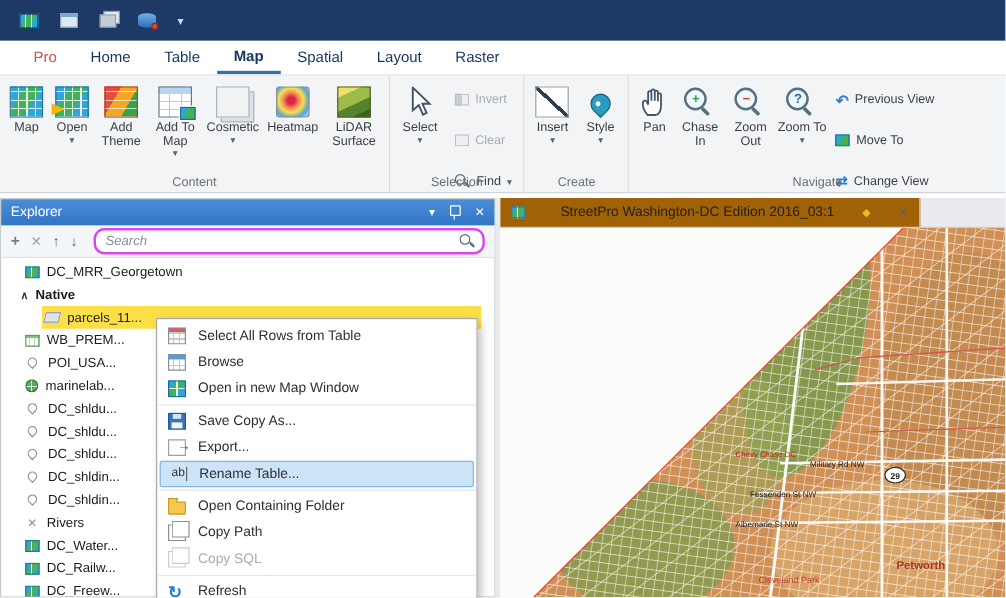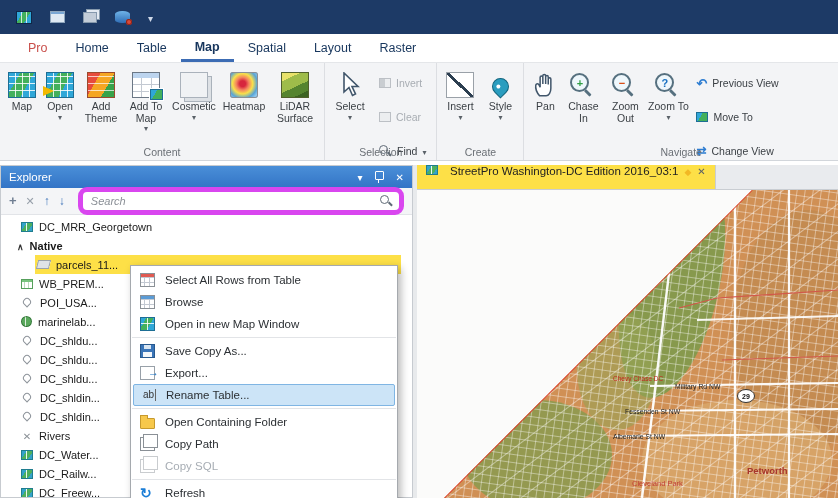--- a/index.html
+++ b/index.html
@@ -115,21 +115,21 @@
   .hpin{width:7px;height:7px;border:1px solid #fff;border-radius:1px;position:relative;margin-bottom:3px}
   .hpin::after{content:"";position:absolute;left:2.5px;top:7px;width:1px;height:4px;background:#fff}
   .g-wx::before{content:"✕";font-size:10px;color:#fff}
   .extools{height:26px;background:#f4f5f7;border-bottom:1px solid #e2e4e8;display:flex;align-items:center;
     padding:0 8px;gap:9px;flex:0 0 auto}
   .tbico{font-size:12px;line-height:12px;cursor:default}
   .g-add::before{content:"+";color:#6f7e92;font-weight:bold;font-size:13px}
   .g-del::before{content:"✕";color:#97a0aa;font-size:11px}
   .g-up::before{content:"↑";color:#3f74b8;font-weight:bold}
   .g-dn::before{content:"↓";color:#3f74b8;font-weight:bold}
-  .searchwrap{flex:1;height:18px;border:5px solid #d946ef;border-radius:9px;background:#fff;
+  .searchwrap{flex:1;height:18px;border:2px solid #d946ef;border-radius:9px;background:#fff;
     display:flex;align-items:center;padding:0 6px;margin-left:4px}
   .searchwrap input{border:none;outline:none;flex:1;font-size:11px;font-family:"Liberation Sans",sans-serif;background:transparent;color:#333}
   .searchwrap input::placeholder{font-style:italic;color:#8a8f96}
   .tree{flex:1;padding-top:2px;overflow:hidden}
   .trow{height:19px;display:flex;align-items:center;padding-left:20px;font-size:11px;color:#1a1a1a;cursor:default}
   .trow.group{padding-left:16px;font-weight:bold}
   .g-exp::before{content:"∧";font-size:9px;font-weight:bold;color:#333}
   .trow.group .g-exp{margin-right:6px}
   .trow.sel{background:#fde047;margin-left:34px;padding-left:2px;width:366px;box-sizing:border-box}
   .ti{display:inline-block;margin-right:6px;flex:0 0 auto}
@@ -180,21 +180,21 @@
     border:1px solid #c79a2e;border-bottom:none}
   .mi-copy{background:#fff;box-shadow:inset 0 0 0 1px #8a9096}
   .mi-copy::before{content:"";position:absolute;left:3px;top:-3px;width:100%;height:100%;background:#fff;
     box-shadow:inset 0 0 0 1px #8a9096;z-index:-1}
   .mi-refresh::before{content:"↻";color:#1c7ed6;font-size:14px;font-weight:bold;line-height:14px}
   
   .splitter{position:absolute;left:413px;top:165px;width:4px;bottom:0;background:#e8eaec}
   
   .mapwin{position:absolute;left:417px;top:165px;right:0;bottom:0;background:#eceef0}
   .maptabs{height:25px;background:#e9ebee;border-bottom:1px solid #c9cdd2;display:flex;box-sizing:border-box}
-  .maptab{background:#fde047;display:flex;align-items:flex-start;gap:6px;padding:0 9px;font-size:11.5px;color:#222;
+  .maptab{background:#a16207;display:flex;align-items:center;gap:23px;padding:0 9px;font-size:11.5px;color:#222;
     border-right:1px solid #c9cdd2;cursor:default}
   .mdiamond::before{content:"◆";color:#f2b824;font-size:9px}
   .mclose::before{content:"✕";color:#5a6066;font-size:10px}
   .mapcanvas{position:absolute;left:0;top:25px;right:0;bottom:0;background:#fbfbfa;overflow:hidden}
 </style>
 </head>
 <body>
 
 <div class="titlebar">
   <span class="qat q1"></span>

